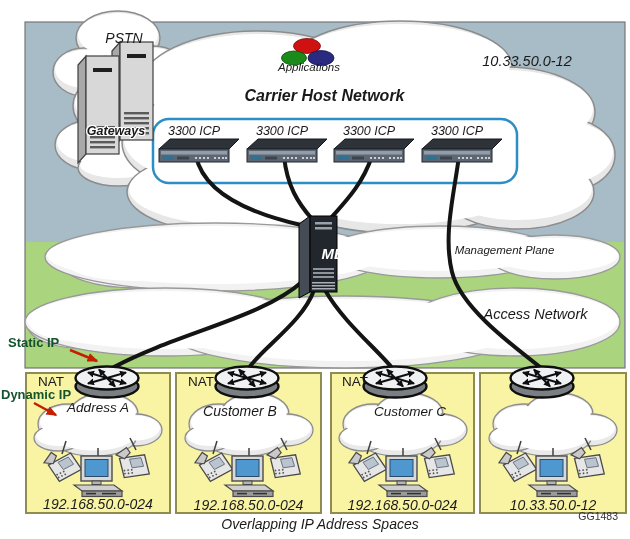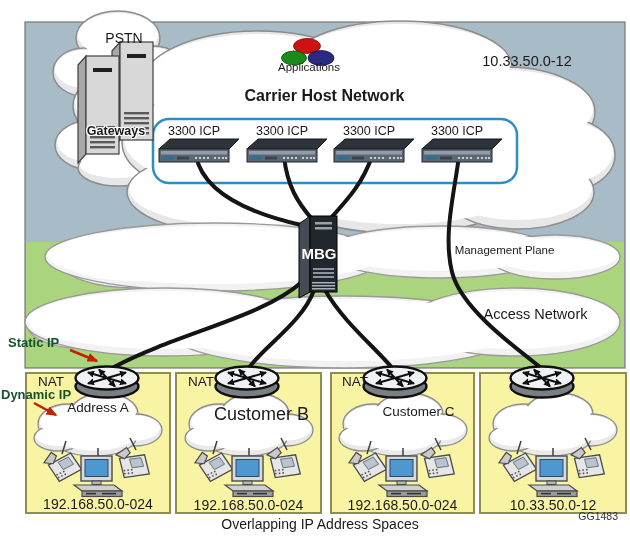--- a/index.html
+++ b/index.html
@@ -1,21 +1,21 @@
 <!DOCTYPE html>
 <html><head>
 <meta charset="utf-8">
 <style>
   html,body { margin:0; padding:0; background:#ffffff; }
   #stage { position:relative; width:630px; height:539px; background:#fff; overflow:hidden;
            font-family:"Liberation Sans", sans-serif; }
   #stage svg.base { position:absolute; left:0; top:0; }
   .lbl { position:absolute; color:#1a1a1a; line-height:1.12; white-space:nowrap;
          font-family:"Liberation Sans", sans-serif; }
-  .ctr { text-align:center; }
+  .ctr { text-align:center;font-style:italic; }
   .rgt { text-align:right; }
   .bold { font-weight:bold; }
   .red  { color:#14532d; font-weight:bold; }
   .halo { text-shadow:1px 0 #fff,-1px 0 #fff,0 1px #fff,0 -1px #fff,
           1px 1px #fff,-1px -1px #fff,1px -1px #fff,-1px 1px #fff; }
   .white { color:#ffffff; }
 </style>
 </head>
 <body>
 
@@ -290,37 +290,37 @@
 <div class="lbl ctr" style="left:437px;top:53px;width:180px;font-size:14.5px;">10.33.50.0-12</div>
 
 <div class="lbl ctr" style="left:264px;top:61px;width:90px;font-size:11.5px;">Applications</div>
 <div class="lbl ctr bold" style="left:222px;top:87px;width:205px;font-size:16px;">Carrier Host Network</div>
 
 <div class="lbl ctr" style="left:158px;top:124px;width:72px;font-size:12.5px;">3300 ICP</div>
 <div class="lbl ctr" style="left:246px;top:124px;width:72px;font-size:12.5px;">3300 ICP</div>
 <div class="lbl ctr" style="left:333px;top:124px;width:72px;font-size:12.5px;">3300 ICP</div>
 <div class="lbl ctr" style="left:421px;top:124px;width:72px;font-size:12.5px;">3300 ICP</div>
 
-<div class="lbl ctr bold white" style="left:300px;top:246px;width:38px;font-size:15px;">MBG</div>
+<div class="lbl ctr bold white" style="left:300px;top:246px;width:38px;font-size:15px;padding-left:20px;">MBG</div>
 <div class="lbl ctr" style="left:478px;top:306px;width:115px;font-size:14.5px;">Access Network</div>
 <div class="lbl ctr" style="left:447px;top:244px;width:115px;font-size:11.5px;">Management Plane</div>
 
 <div class="lbl red" style="left:8px;top:336px;font-size:13px;">Static IP</div>
 <div class="lbl red" style="left:1px;top:388px;font-size:13px;">Dynamic IP</div>
 
 <div class="lbl" style="left:38px;top:374px;font-size:13.5px;">NAT</div>
 <div class="lbl ctr" style="left:38px;top:400px;width:120px;font-size:13.5px;">Address A</div>
 <div class="lbl ctr" style="left:26px;top:497px;width:144px;font-size:14px;">192.168.50.0-024</div>
 
 <div class="lbl" style="left:188px;top:374px;font-size:13.5px;">NAT</div>
-<div class="lbl ctr" style="left:189px;top:404px;width:120px;font-size:18px;text-align:right;">Customer B</div>
+<div class="lbl ctr" style="left:180px;top:404px;width:120px;font-size:14px;">Customer B</div>
 <div class="lbl ctr" style="left:176px;top:498px;width:145px;font-size:14px;">192.168.50.0-024</div>
 
 <div class="lbl" style="left:342px;top:374px;font-size:13.5px;">NAT</div>
-<div class="lbl ctr" style="left:356px;top:404px;width:125px;font-size:13.5px;">Customer C</div>
+<div class="lbl ctr" style="left:321px;top:404px;width:125px;font-size:13.5px;text-align:right;">Customer C</div>
 <div class="lbl ctr" style="left:331px;top:498px;width:143px;font-size:14px;">192.168.50.0-024</div>
 
 <div class="lbl ctr" style="left:480px;top:498px;width:146px;font-size:14px;">10.33.50.0-12</div>
 
 <div class="lbl ctr" style="left:155px;top:517px;width:330px;font-size:14px;">Overlapping IP Address Spaces</div>
 <div class="lbl rgt" style="left:560px;top:511px;width:58px;font-size:10.5px;color:#333;">GG1483</div>
 
 </div>
 
 </body></html>

